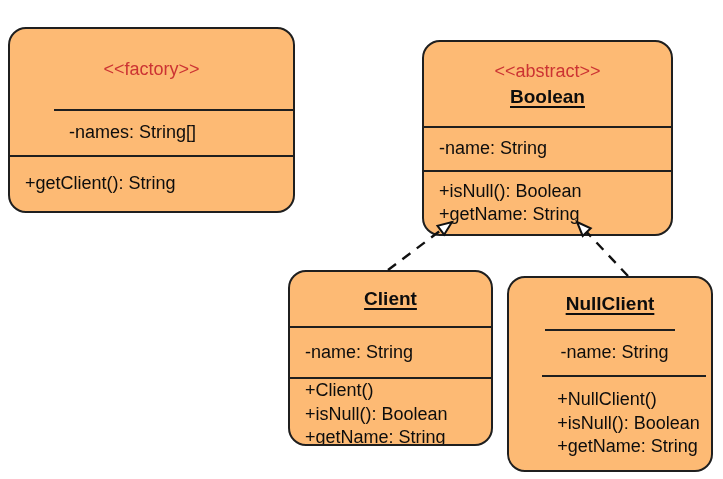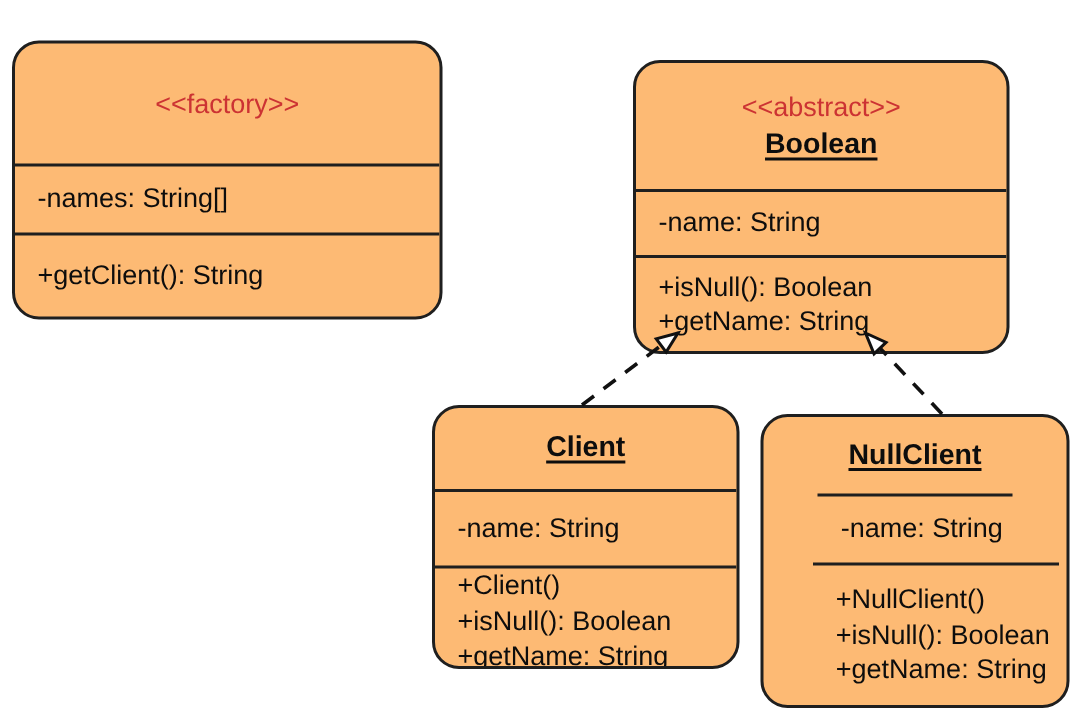--- a/index.html
+++ b/index.html
@@ -59,21 +59,21 @@
     flex: 0 0 auto;
   }
   .uml-section .member {
     font-size: 18px;
     line-height: 23.5px;
     white-space: nowrap;
   }
   
   #box-fillclient { left: 8px;   top: 27px;  width: 287px; height: 186px; }
   #box-fillclient .uml-header   { height: 80px; }
-  #box-fillclient .attrs        { height: 46px; }
+  #box-fillclient .attrs        { height: 46px; margin-left: 44px; }
   #box-fillclient .methods      { flex: 1 1 auto; }
 
   #box-person { left: 422px; top: 40px;  width: 251px; height: 196px; }
   #box-person .uml-header { height: 84px; }
   #box-person .attrs      { height: 44px; }
   #box-person .methods    { flex: 1 1 auto; }
 
   #box-client { left: 288px; top: 270px; width: 205px; height: 176px; }
   #box-client .uml-header { height: 54px; }
   #box-client .attrs      { height: 51px; }

